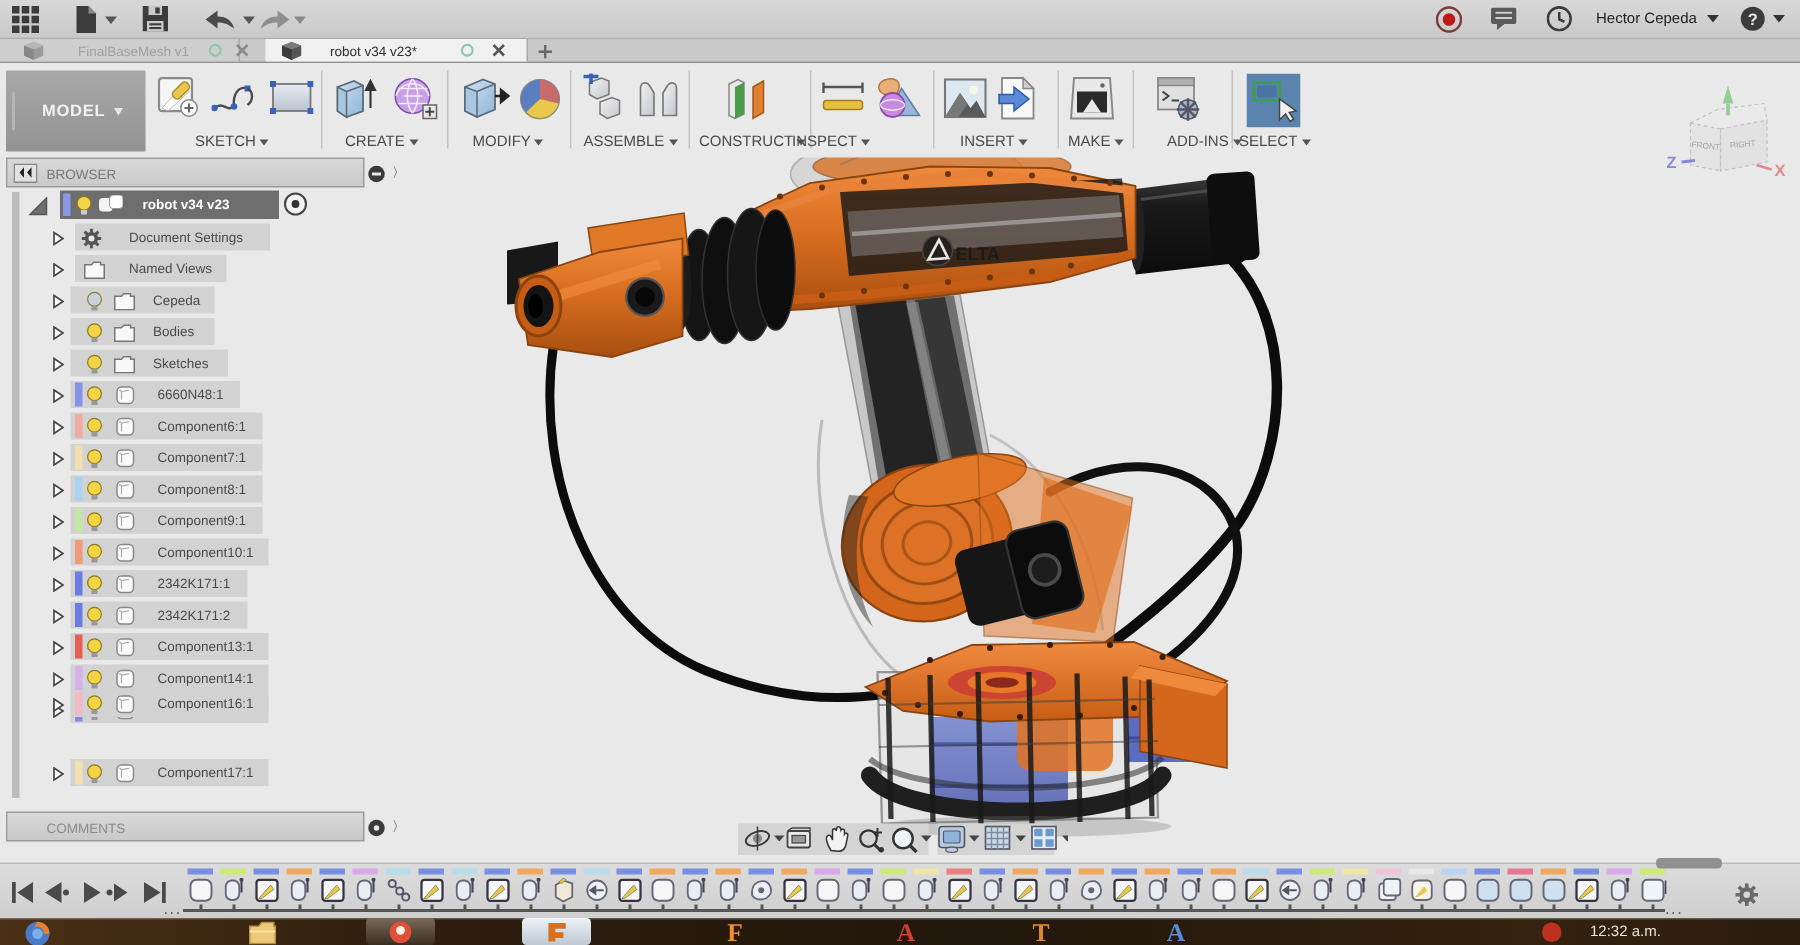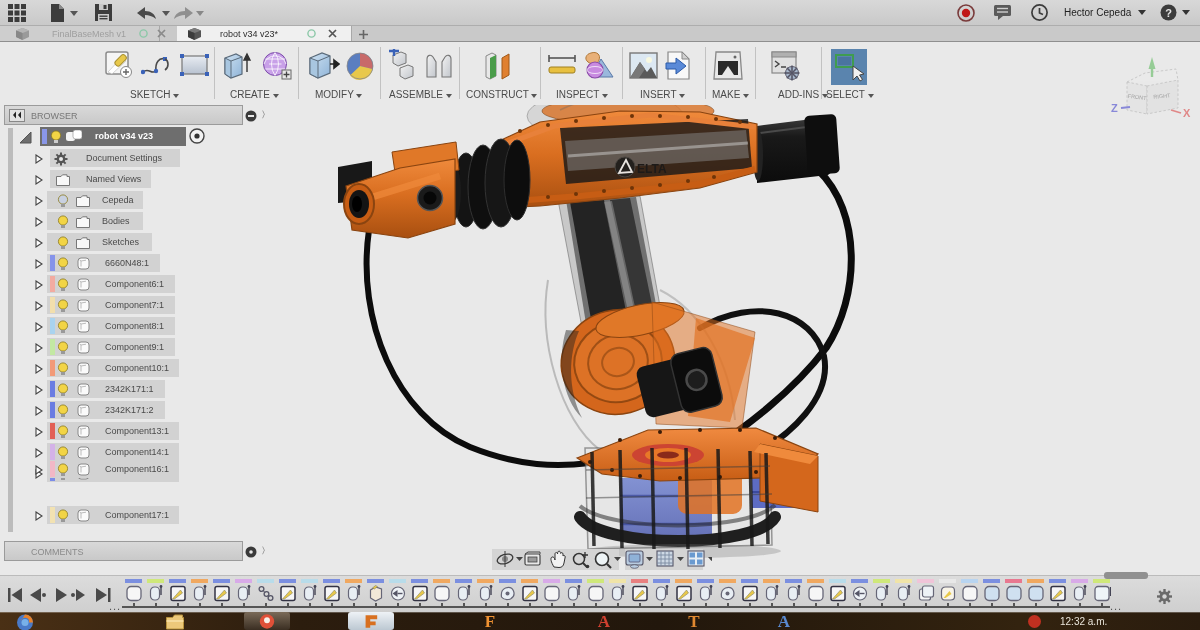--- a/index.html
+++ b/index.html
@@ -308,20 +308,25 @@
           <path d="M1 1 L8 8 M8 1 L1 8" stroke="#555" stroke-width="1.7"></path>
         </svg>
     </div>
     <svg class="abs" style="left:359px;top:4px;" width="9" height="9" viewBox="0 0 9 9">
         <path d="M4.5 0 L4.5 9 M0 4.5 L9 4.5" stroke="#666" stroke-width="1.6"></path>
       </svg>
   </div>
 
   <div id="toolbar">
 
+    <div class="abs" style="left:4px;top:4px;width:93px;height:54px;background:linear-gradient(#a8a8a8,#939393);">
+      <div class="abs" style="left:4px;top:14px;width:2px;height:26px;background:#7f7f7f;border-right:2px solid #b5b5b5;"></div>
+      <div class="abs" style="left:24px;top:21px;font-size:11px;font-weight:bold;color:#f2f2f2;letter-spacing:.5px;">MODEL</div>
+      <span class="caret" style="position:absolute;left:72px;top:25px;border-top-color:#e8e8e8;border-left-width:3.5px;border-right-width:3.5px;"></span>
+    </div>
 
     <svg class="tico" style="left:105px;" width="28" height="30" viewBox="0 0 28 30">
       <rect x="1" y="3" width="22" height="22" rx="2" fill="#f5f5f5" stroke="#8a8a8a" stroke-width="1.5"></rect>
       <path d="M3 23 L17 8 L21 12 L7 25 Z" fill="#fff" stroke="#aaa" stroke-width=".5"></path>
       <rect x="13" y="5" width="6" height="13" rx="2.5" transform="rotate(45 16 11)" fill="#e8c84a" stroke="#a89030" stroke-width="1"></rect>
       <circle cx="21" cy="23" r="5.5" fill="#fff" stroke="#888"></circle>
       <path d="M21 20 L21 26 M18 23 L24 23" stroke="#666" stroke-width="1.4"></path>
     </svg>
     <svg class="tico" style="left:141px;top:12px;" width="30" height="22" viewBox="0 0 30 22">
       <path d="M2 17 C8 12 10 20 15 16 C14 8 18 2 24 4" fill="none" stroke="#4a4a4a" stroke-width="1.6"></path>
@@ -413,21 +418,21 @@
       <line x1="2" y1="1" x2="2" y2="8" stroke="#555" stroke-width="1.6"></line>
       <line x1="28" y1="1" x2="28" y2="8" stroke="#555" stroke-width="1.6"></line>
       <rect x="2" y="13" width="26" height="6" rx="2" fill="#e8c040" stroke="#a08020" stroke-width="1"></rect>
     </svg>
     <svg class="tico" style="left:583px;top:8px;" width="32" height="30" viewBox="0 0 32 30">
       <path d="M8 2 C14 0 18 4 16 9 C15 13 9 14 5 11 C1 8 3 3 8 2 Z" fill="#e8b078" stroke="#b07838" stroke-width="1"></path>
       <path d="M18 8 L30 26 L8 26 Z" fill="#9ab8dc" stroke="#5a7aa8" stroke-width="1"></path>
       <circle cx="12" cy="19" r="8" fill="#c88ae0" stroke="#8a4aa8" stroke-width="1.2"></circle>
       <ellipse cx="12" cy="19" rx="8" ry="3.5" fill="none" stroke="#fff" stroke-width=".9" opacity=".8"></ellipse>
     </svg>
-    <div class="tgrp-label" style="left:556px;">INSPECT <span class="caret" style="border-left-width:3px;border-right-width:3px;border-top-width:4px;"></span></div>
+    <div class="tgrp-label" style="left:528px;">INSPECT <span class="caret" style="border-left-width:3px;border-right-width:3px;border-top-width:4px;"></span></div>
     <div class="tsep" style="left:622px;"></div>
 
     <svg class="tico" style="left:629px;top:9px;" width="30" height="28" viewBox="0 0 30 28">
       <rect x="1" y="1" width="27" height="25" fill="#dce8f2" stroke="#777" stroke-width="1.4"></rect>
       <circle cx="20" cy="8" r="3" fill="#f8f8e0"></circle>
       <path d="M1 26 L11 10 L18 20 L22 15 L28 26 Z" fill="#5a5a5a"></path>
       <path d="M1 26 L11 10 L16 17 L10 26 Z" fill="#787878"></path>
     </svg>
     <svg class="tico" style="left:664px;top:8px;" width="28" height="30" viewBox="0 0 28 30">
       <path d="M4 1 L18 1 L25 8 L25 28 L4 28 Z" fill="#f8f8f8" stroke="#888" stroke-width="1.2"></path>

